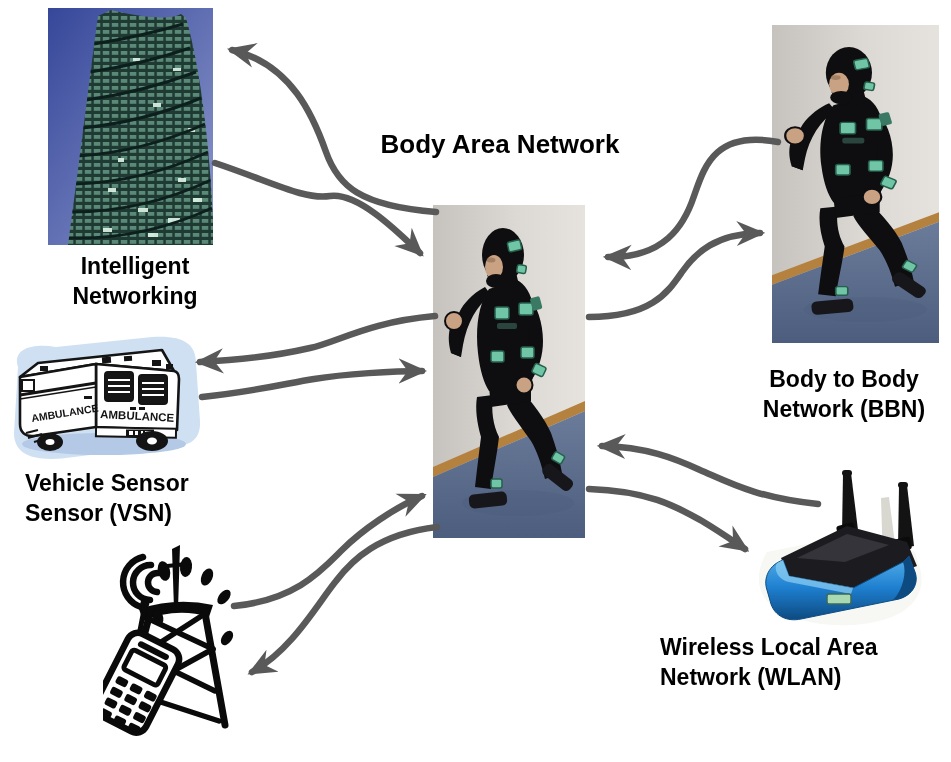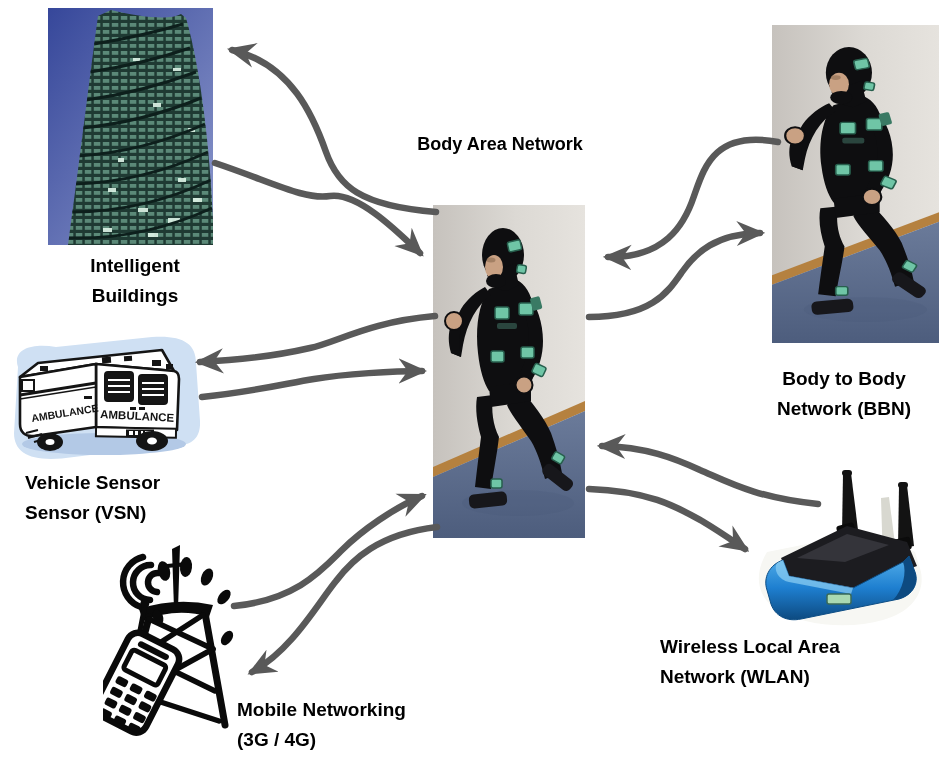--- a/index.html
+++ b/index.html
@@ -1,21 +1,21 @@
 <!DOCTYPE html>
 <html><head>
 <meta charset="utf-8">
 <style>
   html,body{margin:0;padding:0;background:#ffffff;}
   #canvas{position:relative;width:951px;height:762px;background:#ffffff;overflow:hidden;
           font-family:"Liberation Sans",sans-serif;}
   .abs{position:absolute;}
-  .label{position:absolute;font-weight:bold;color:#000;font-size:19px;line-height:30px;}
+  .label{position:absolute;font-weight:bold;color:#000;font-size:23px;line-height:30px;}
   .label.center{text-align:center;}
-  .title{position:absolute;font-weight:bold;color:#000;font-size:18px;line-height:33px;text-align:center;}
+  .title{position:absolute;font-weight:bold;color:#000;font-size:26px;line-height:33px;text-align:center;}
   svg{display:block;}
   #arrow-layer{position:absolute;left:0;top:0;pointer-events:none;}
 </style>
 </head>
 <body>
 
 <div id="canvas">
 
   <svg width="0" height="0" aria-hidden="true">
     <defs>
@@ -268,32 +268,28 @@
       <path d="M 589,489 C 652,491 680,509 702,521 C 722,533 736,543 745,549" marker-end="url(#arr)"></path>
     </g>
   </svg>
 
   <div class="title" style="left:340px;top:128px;width:320px;">
     <div>Body Area Network</div>
   </div>
 
   <div class="label center" style="left:40px;top:251px;width:190px;">
     <div>Intelligent</div>
-    <div>Buildings</div>
+    <div>Networking</div>
   </div>
 
   <div class="label" style="left:25px;top:468px;">
     <div>Vehicle Sensor</div>
     <div>Sensor (VSN)</div>
   </div>
 
-  <div class="label" style="left:237px;top:695px;">
-    <div>Mobile Networking</div>
-    <div>(3G / 4G)</div>
-  </div>
 
   <div class="label center" style="left:746px;top:364px;width:196px;">
     <div>Body to Body</div>
     <div>Network (BBN)</div>
   </div>
 
   <div class="label" style="left:660px;top:632px;">
     <div>Wireless Local Area</div>
     <div>Network (WLAN)</div>
   </div>

